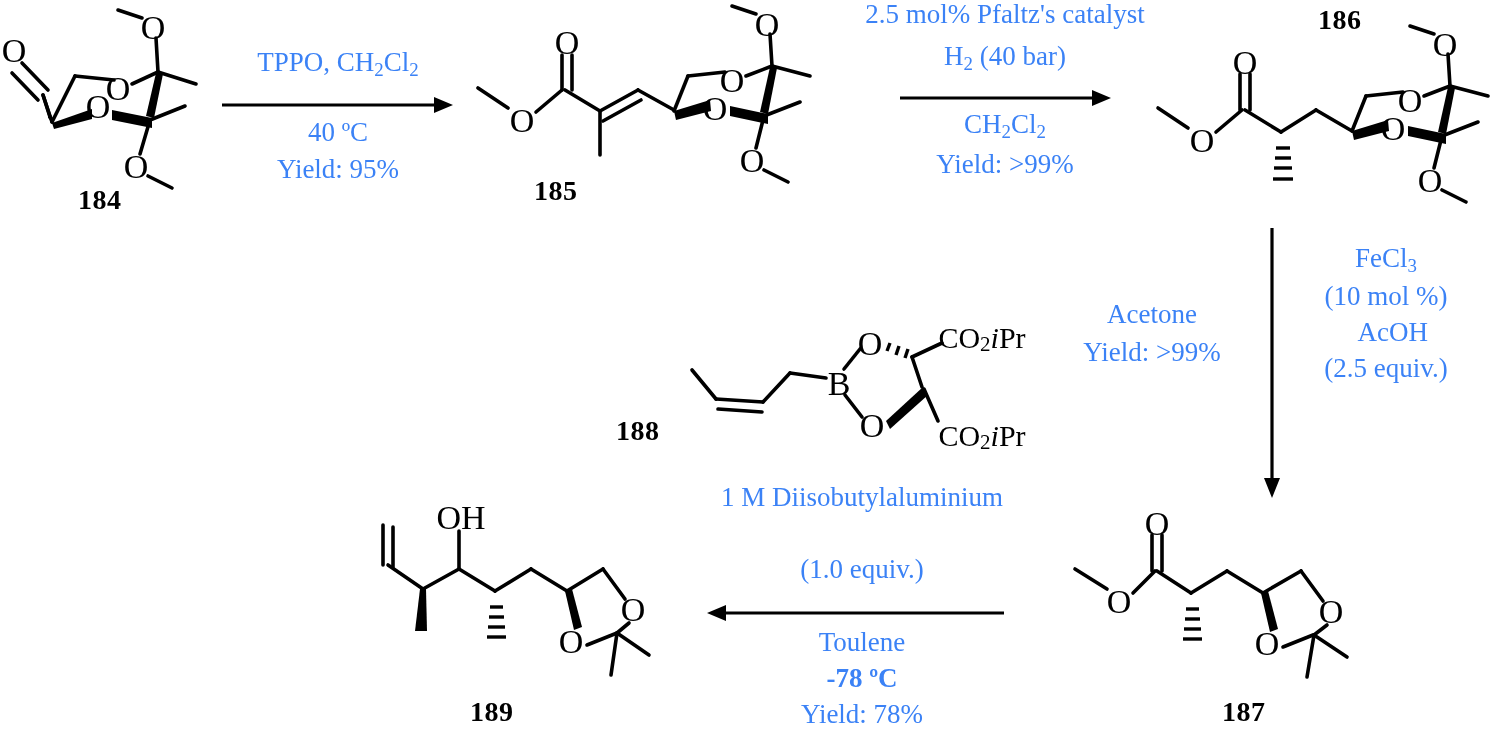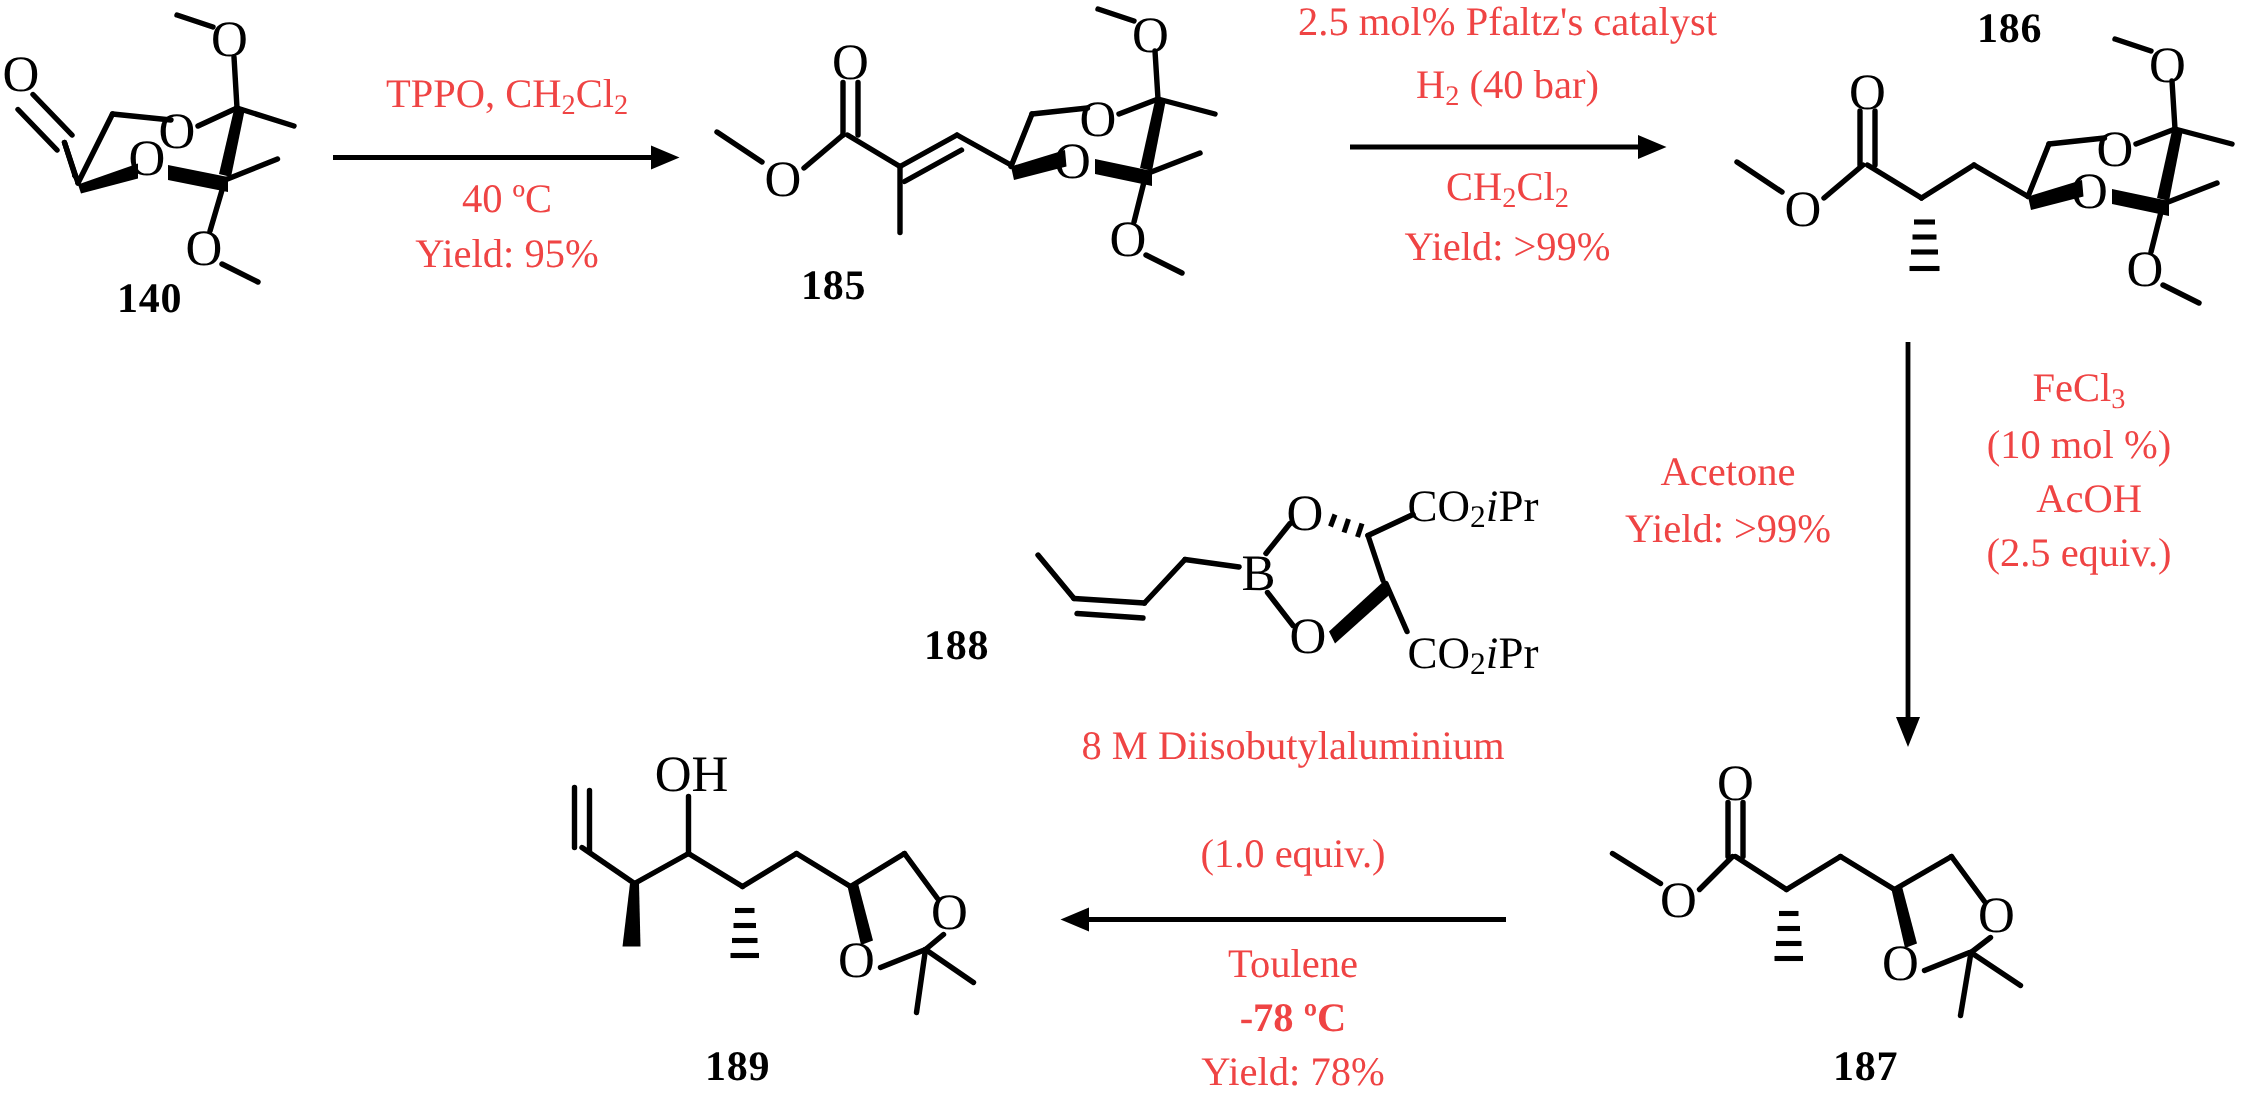--- a/index.html
+++ b/index.html
@@ -16,21 +16,21 @@
     font-family: "Liberation Serif", serif;
     color: #000000;
     overflow: hidden;
   }
   .txt {
     position: absolute;
     white-space: nowrap;
     font-family: "Liberation Serif", serif;
     font-size: 27px;
     line-height: 1.05;
-    color: #ef4444;
+    color: #3b82f6;
   }
   .cond {
     text-align: center;
   }
   .cmpd-label {
     position: absolute;
     font-family: "Liberation Serif", serif;
     font-weight: bold;
     font-size: 28px;
     letter-spacing: 0.5px;
@@ -102,21 +102,21 @@
       <path class="bond" d="M158 62 L196 74"></path>
 
       <polygon class="wedge" points="156,63 146,106 154,108 163,64"></polygon>
 
       <path class="bond" d="M150 110 L185 96"></path>
       <path class="bond" d="M150 110 L140 144"></path>
       <text class="atom" x="136" y="156">O</text>
       <path class="bond" d="M148 166 L172 178"></path>
     </svg>
   </div>
-  <div class="cmpd-label" style="left:78px; top:184px;">140</div>
+  <div class="cmpd-label" style="left:78px; top:184px;">184</div>
 
   <div class="struct" style="left:220px; top:94px;">
     <svg width="235" height="22" viewBox="0 0 235 22">
       <line class="arrowline" x1="2" y1="11" x2="214" y2="11"></line>
       <polygon class="arrowhead" points="214,3 233,11 214,19"></polygon>
     </svg>
   </div>
   <div class="txt cond" style="left:222px; top:48px; width:232px;">
     <span>TPPO, CH</span><sub>2</sub><span>Cl</span><sub>2</sub>
   </div>
@@ -270,21 +270,21 @@
       </text>
     </svg>
   </div>
 
   <div class="struct" style="left:706px; top:602px;">
     <svg width="300" height="22" viewBox="0 0 300 22">
       <line class="arrowline" x1="20" y1="11" x2="298" y2="11"></line>
       <polygon class="arrowhead" points="20,3 1,11 20,19"></polygon>
     </svg>
   </div>
-  <div class="txt cond" style="left:688px; top:483px; width:348px;">8 M Diisobutylaluminium</div>
+  <div class="txt cond" style="left:688px; top:483px; width:348px;">1 M Diisobutylaluminium</div>
   <div class="txt cond" style="left:688px; top:555px; width:348px;font-family:Liberation Serif, serif;">(1.0 equiv.)</div>
   <div class="txt cond" style="left:688px; top:628px; width:348px;">Toulene</div>
   <div class="txt cond" style="left:688px; top:664px; width:348px;font-weight:bold;">-78 ºC</div>
   <div class="txt cond" style="left:688px; top:700px; width:348px;">Yield: 78%</div>
 
   <div class="struct" style="left:1065px; top:505px;">
     <svg width="330" height="200" viewBox="0 0 330 200">
 
       <path class="bond" d="M10 64 L42 84"></path>
       <text class="atom" x="54" y="96">O</text>

